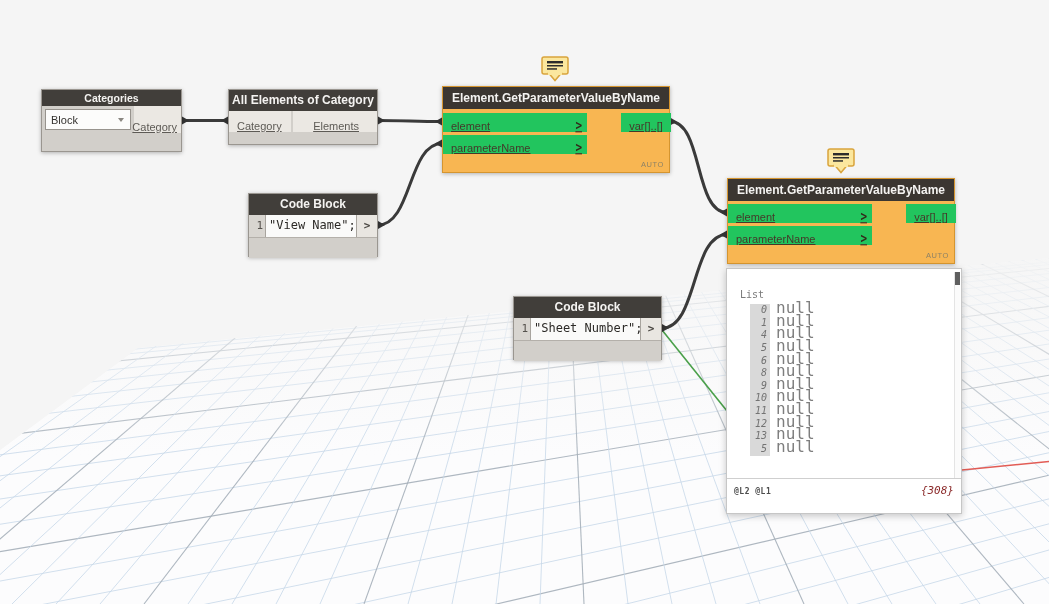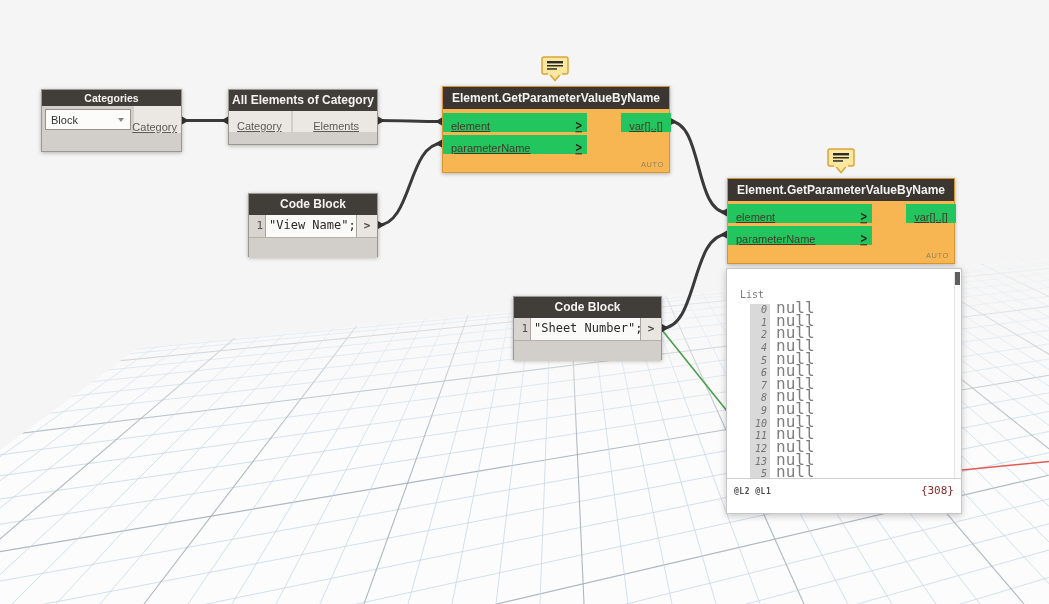--- a/index.html
+++ b/index.html
@@ -76,21 +76,21 @@
   .pidx{
     display:inline-block;min-width:14px;padding:0 3px;margin-left:23px;margin-right:6px;
     background:#d9d9d9;color:#737373;font-style:italic;font-size:10px;text-align:right;
     box-sizing:content-box;
   }
   .pval{color:#7e7e7e;font-size:16px;}
   .pv-scroll{position:absolute;right:1px;top:3px;width:5px;height:206px;background:#fbfbfb;border-left:1px solid #e4e4e4;}
   .pv-thumb{position:absolute;top:0;left:0;width:5px;height:13px;background:#5f5f5f;}
   .pv-footer{position:absolute;left:0;right:0;bottom:0;height:34px;background:#fff;border-top:1px solid #cfcfcf;}
   .pv-levels{position:absolute;left:7px;top:8px;font-weight:bold;font-size:8px;color:#4c4c4c;letter-spacing:.5px;}
-  .pv-count{position:absolute;right:7px;top:5px;font-size:11px;color:#8b2a2a;}
+  .pv-count{position:absolute;right:7px;top:5px;font-style:italic;font-size:11px;color:#8b2a2a;}
 </style>
 </head>
 <body>
 
 <svg id="bg-grid" class="layer" width="1049" height="604">
     <defs>
       <clipPath id="gclip">
         <polygon points="0,604 0,450 138,348 1049,258 1049,604"></polygon>
       </clipPath>
       <linearGradient id="gfade" gradientUnits="userSpaceOnUse" x1="0" y1="250" x2="0" y2="455">
@@ -323,40 +323,34 @@
     <div>
 
         <div class="prow">
           <span class="pidx">0</span><span class="pval">null</span>
         </div>
 
         <div class="prow">
           <span class="pidx">1</span><span class="pval">null</span>
         </div>
 
-        <div class="prow">
-          <span class="pidx">2</span><span class="pval">null</span>
-        </div>
 
 
         <div class="prow">
           <span class="pidx">4</span><span class="pval">null</span>
         </div>
 
         <div class="prow">
           <span class="pidx">5</span><span class="pval">null</span>
         </div>
 
         <div class="prow">
           <span class="pidx">6</span><span class="pval">null</span>
         </div>
 
-        <div class="prow">
-          <span class="pidx">7</span><span class="pval">null</span>
-        </div>
 
         <div class="prow">
           <span class="pidx">8</span><span class="pval">null</span>
         </div>
 
         <div class="prow">
           <span class="pidx">9</span><span class="pval">null</span>
         </div>
 
         <div class="prow">

